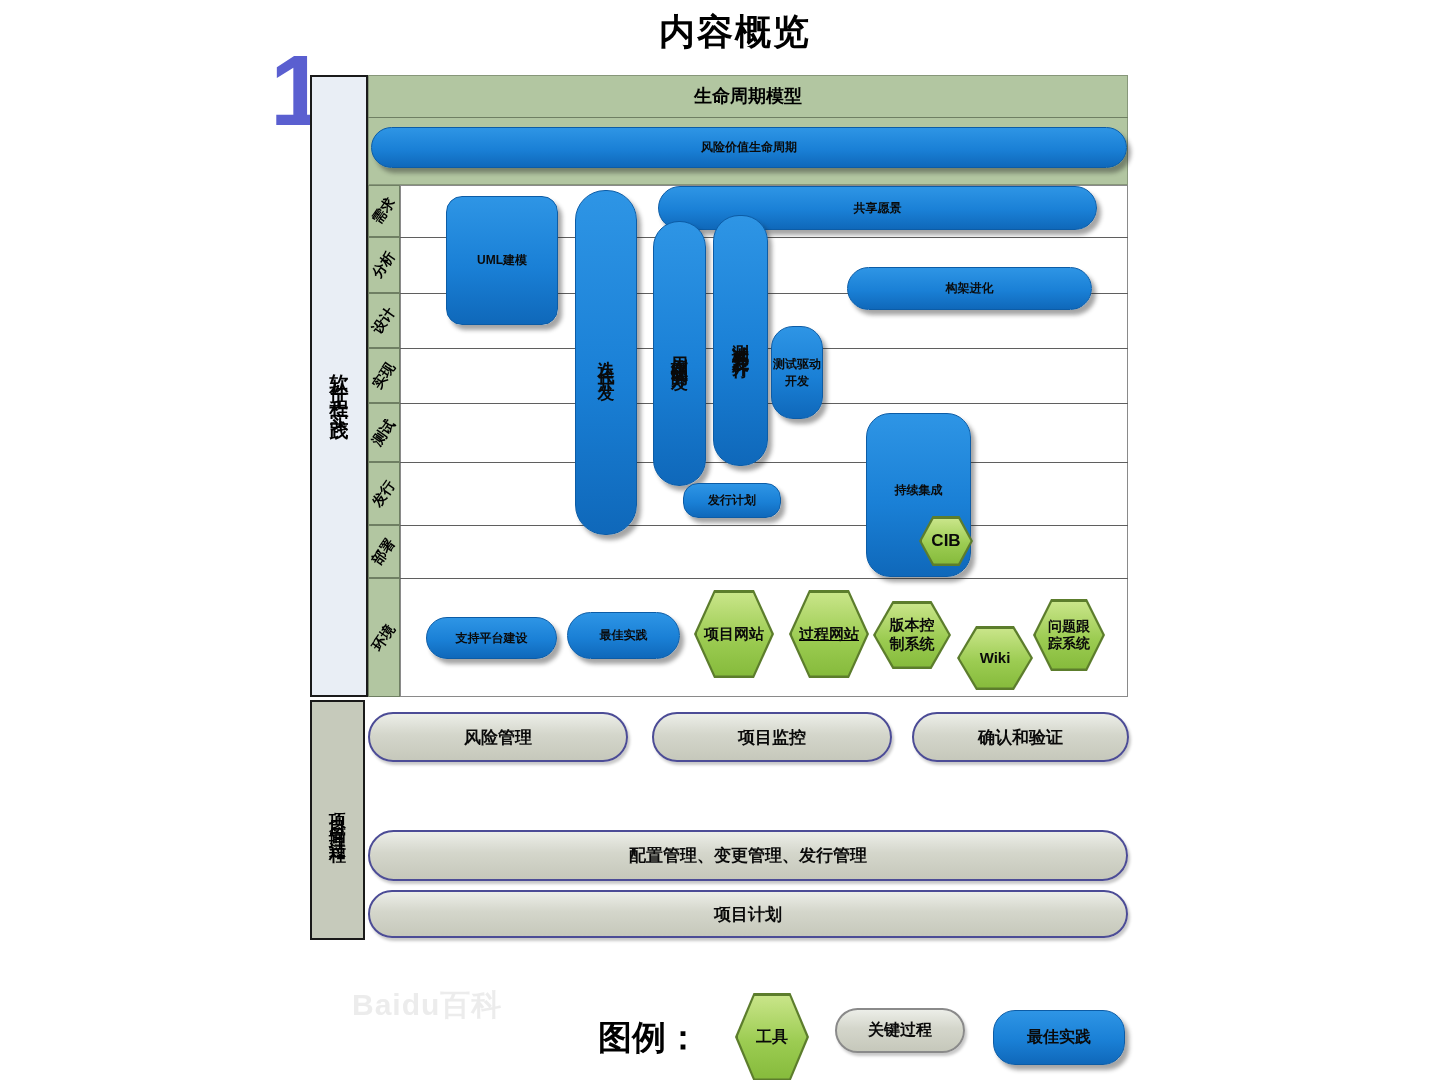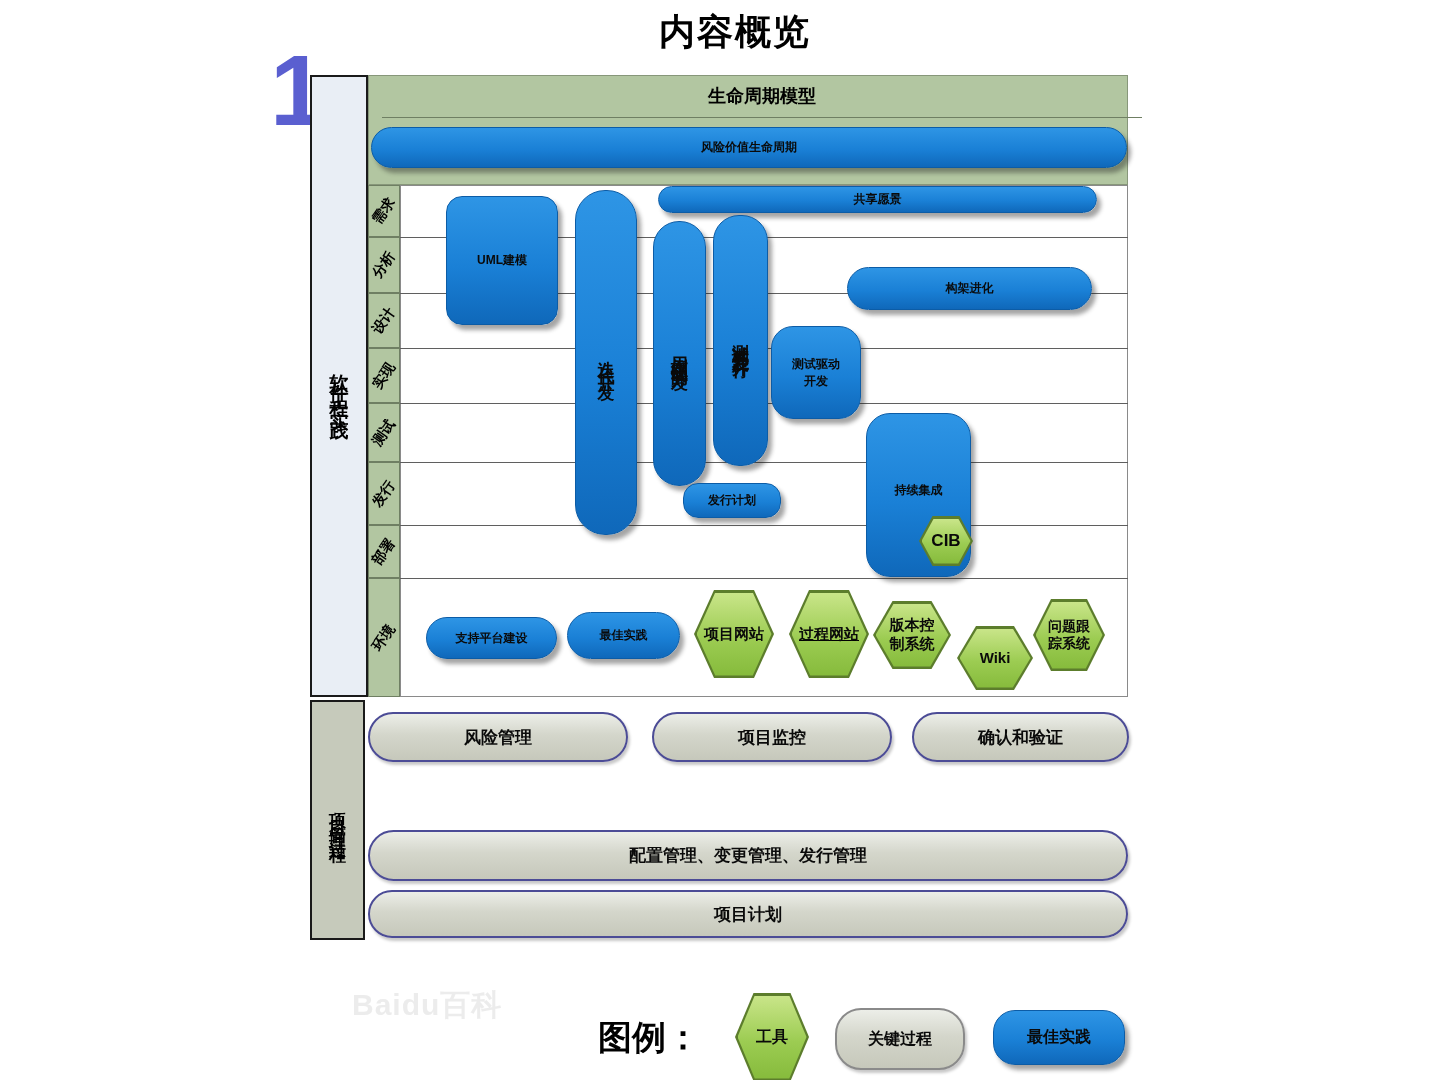--- a/index.html
+++ b/index.html
@@ -11,21 +11,21 @@
   
   .page-title{left:0;top:8px;width:1470px;text-align:center;font-size:36px;font-weight:bold;color:#000;letter-spacing:2px;}
   .slide-num{left:270px;top:40px;font-size:100px;font-weight:bold;color:#5a5fd0;line-height:1;}
 
   
   .se-table{left:310px;top:75px;width:818px;height:622px;}
   .se-sidebar{left:0;top:0;width:58px;height:622px;background:#e9eef5;border:2px solid #1a1a1a;display:flex;align-items:center;justify-content:center;}
   .v-text{writing-mode:vertical-rl;text-orientation:upright;font-weight:bold;color:#000;}
   .se-sidebar .v-text{font-size:19px;letter-spacing:9px;}
   .green-band{left:58px;top:0;width:760px;height:110px;background:#b2c6a1;border:1px solid #87977a;}
-  .green-hdr{left:58px;top:0;width:760px;height:43px;border-bottom:1.5px solid #6f7f63;display:flex;align-items:center;justify-content:center;font-size:18px;font-weight:bold;color:#000;margin-left:14px;}
+  .green-hdr{left:58px;top:0;width:760px;height:43px;border-bottom:1.5px solid #6f7f63;display:flex;align-items:center;justify-content:center;font-size:18px;font-weight:bold;color:#000;}
   .rows-area{left:90px;top:110px;width:728px;height:512px;background:#fff;border:1px solid #8a8a8a;}
   .row-line{left:90px;width:728px;height:0;border-top:1.5px solid #5f5f5f;z-index:1;}
   .stage-cell{left:58px;width:32px;background:#b2c6a1;border:1px solid #6f7f63;display:flex;align-items:center;justify-content:center;overflow:hidden;z-index:2;}
   .stage-cell span{display:block;transform:rotate(-55deg);font-size:14px;font-weight:bold;color:#000;white-space:nowrap;}
 
   
   .blue{background:linear-gradient(180deg,#2e95e5 0%,#1a80d6 55%,#0f68ba 100%);
         border:1px solid #0c5ca6;box-shadow:4px 5px 4px rgba(30,30,30,.40);
         display:flex;align-items:center;justify-content:center;text-align:center;z-index:3;}
   .blue .lbl{font-size:12px;}
@@ -103,41 +103,41 @@
     <div class="abs stage-cell" style="top:387px;height:63px;">
         <span>发行</span>
       </div>
     <div class="abs stage-cell" style="top:450px;height:53px;">
         <span>部署</span>
       </div>
     <div class="abs stage-cell" style="top:503px;height:119px;">
         <span>环境</span>
       </div>
 
-    <div class="abs blue capsule" style="left:348px;top:111px;width:439px;height:27px;">
+    <div class="abs blue capsule" style="left:348px;top:111px;width:439px;height:44px;">
         <span class="lbl">共享愿景</span>
       </div>
 
     <div class="abs blue" style="left:136px;top:121px;width:112px;height:129px;border-radius:16px;align-items:center;">
         <span class="lbl">UML建模</span>
       </div>
 
     <div class="abs blue vbar" style="left:265px;top:115px;width:62px;height:345px;border-radius:30px;">
         <span class="lbl">迭代开发</span>
       </div>
 
     <div class="abs blue vbar" style="left:343px;top:146px;width:53px;height:265px;border-radius:26px;">
         <span class="lbl" style="letter-spacing:3px;">用例驱动的开发</span>
       </div>
 
     <div class="abs blue vbar" style="left:403px;top:140px;width:55px;height:251px;border-radius:26px;">
         <span class="lbl" style="letter-spacing:3px;">测试与开发并行</span>
       </div>
 
-    <div class="abs blue" style="left:461px;top:251px;width:90px;height:93px;border-radius:22px;">
+    <div class="abs blue" style="left:461px;top:251px;width:52px;height:93px;border-radius:22px;">
         <span class="lbl">测试驱动
 开发</span>
       </div>
 
     <div class="abs blue capsule" style="left:537px;top:192px;width:245px;height:43px;">
         <span class="lbl">构架进化</span>
       </div>
 
 
     <div class="abs blue" style="left:373px;top:408px;width:98px;height:35px;border-radius:15px;">
@@ -208,21 +208,21 @@
   <div class="abs gray-pill" style="left:368px;top:890px;width:760px;height:48px;border-radius:34px;">
       <span class="lbl">项目计划</span>
     </div>
 
   <div class="legend">
     <div class="abs legend-label" style="left:598px;top:1015px;">图例：</div>
     <div class="abs hex" style="left:735px;top:993px;width:74px;height:88px;">
         <div class="inner"></div>
         <span class="lbl">工具</span>
       </div>
-    <div class="abs gray-pill" style="left:835px;top:1008px;width:130px;height:62px;border-radius:26px;border-color:#8a8a8a;">
+    <div class="abs gray-pill" style="left:835px;top:1008px;width:130px;height:45px;border-radius:26px;border-color:#8a8a8a;">
         <span class="lbl">关键过程</span>
       </div>
     <div class="abs blue" style="left:993px;top:1010px;width:132px;height:55px;border-radius:22px;">
         <span class="lbl">最佳实践</span>
       </div>
   </div>
 
   <div class="abs watermark">Baidu百科</div>
 
 </div>

